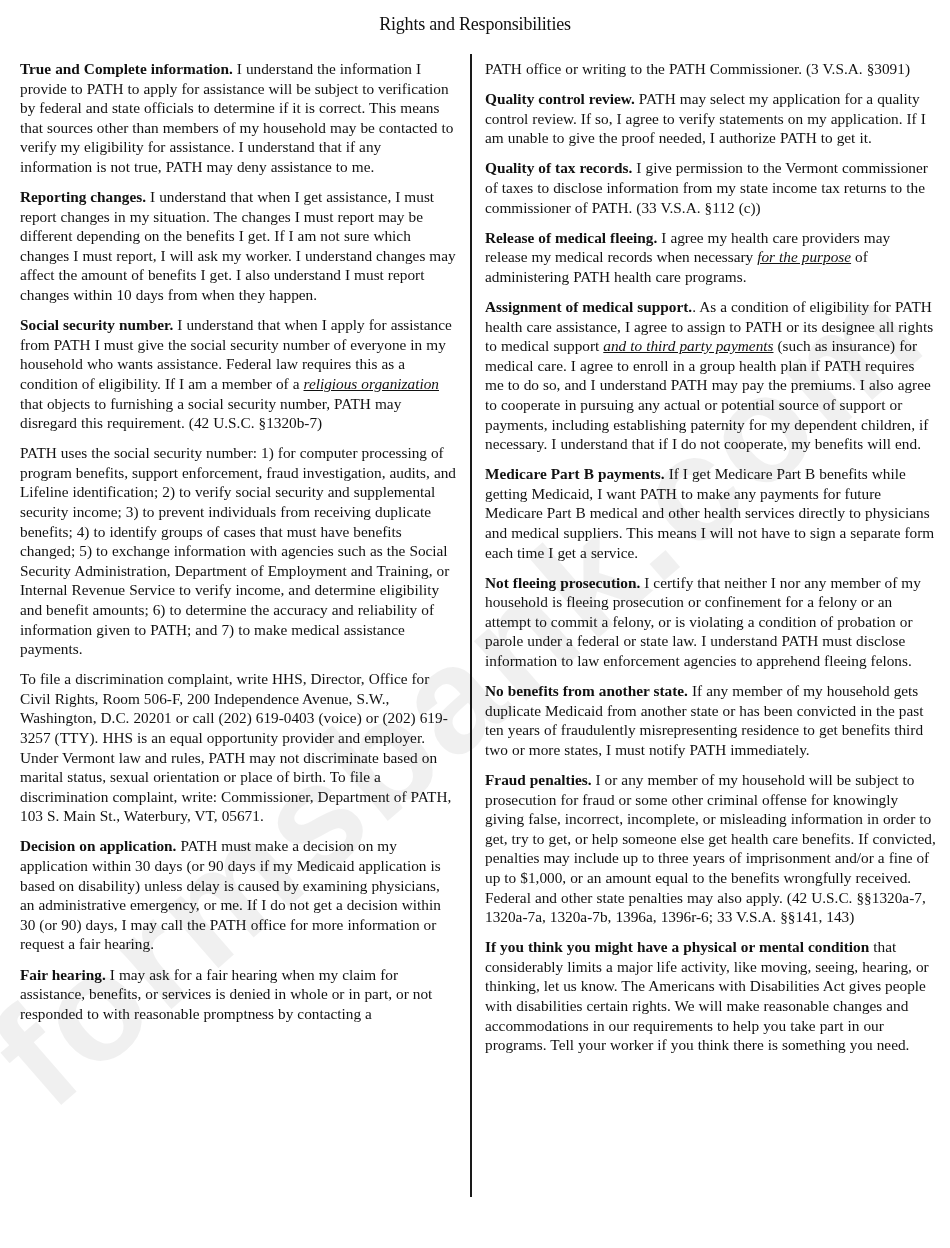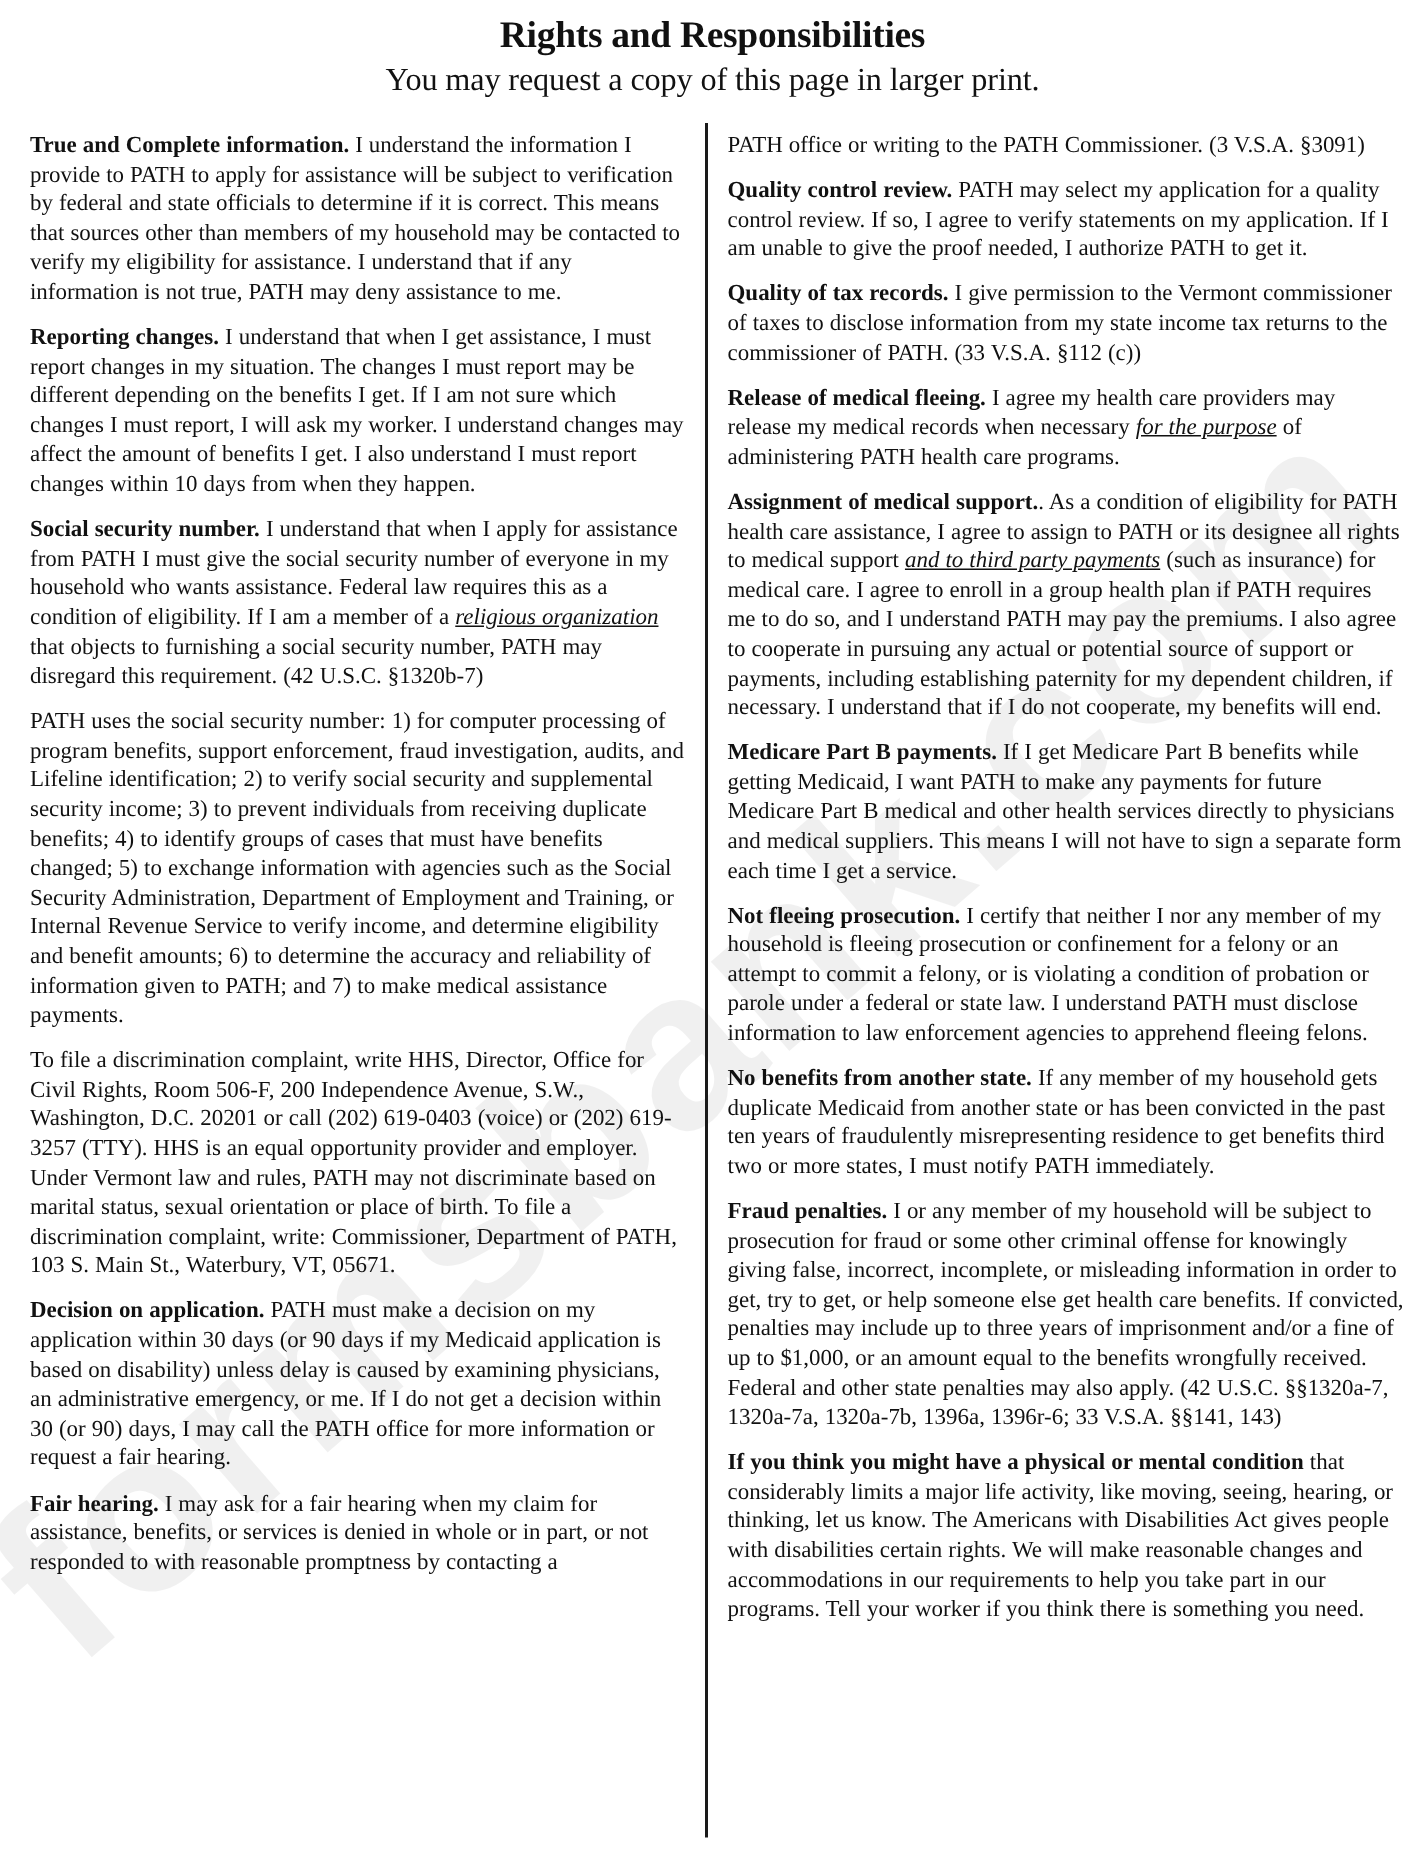--- a/index.html
+++ b/index.html
@@ -49,22 +49,22 @@
 
   
   #header {
     position: relative;
     z-index: 2;
     text-align: center;
     padding-top: 9px;
   }
   #doc-title {
     font-family: "Liberation Serif", "DejaVu Serif", serif;
-    font-weight: bold;
-    font-size: 25px;
+    font-weight: normal;
+    font-size: 18px;
     line-height: 30px;
     letter-spacing: -0.2px;
     margin: 0;
   }
   #doc-subtitle {
     font-size: 21.5px;
     line-height: 27px;
     margin: 1px 0 0 0;
     letter-spacing: -0.1px;
   }
@@ -120,21 +120,20 @@
 <body>
 
 <div id="page">
 
   <div id="watermark">
     <div class="wm-text">formsbank.com</div>
   </div>
 
   <div id="header">
     <h1 id="doc-title">Rights and Responsibilities</h1>
-    <p id="doc-subtitle">You may request a copy of this page in larger print.</p>
   </div>
 
   <div id="columns">
     <div class="column" id="col-left">
         <p class="para"><span class="lead">True and Complete information.</span><span>  I understand the information I provide to PATH to apply for assistance will be subject to verification by federal and state officials to determine if it is correct.  This means that sources other than members of my household may be contacted to verify my eligibility for assistance.  I understand that if any information is not true, PATH may deny assistance to me.</span></p>
         <p class="para"><span class="lead">Reporting changes.</span><span> I understand that when I get assistance, I must report changes in my situation.  The changes I must report may be different depending on the benefits I get.  If I am not sure which changes I must report, I will ask my worker.   I understand changes may affect the amount of benefits I get.  I also understand I must report changes within 10 days from when they happen.</span></p>
         <p class="para"><span class="lead">Social security number.</span><span>  I understand that when I apply for assistance from PATH I must give the social security number of everyone in my household who wants assistance.  Federal law requires this as a condition of eligibility.  If I am a member of a </span><span class="ital">religious organization</span><span> that objects to furnishing a social security number, PATH may disregard this requirement.  (42 U.S.C. §1320b-7)</span></p>
         <p class="para"><span>PATH uses the social security number:  1) for computer processing of program benefits, support enforcement, fraud investigation, audits, and Lifeline identification; 2) to verify social security and supplemental security income; 3) to prevent individuals from receiving duplicate benefits; 4) to identify groups of cases that must have benefits changed; 5) to exchange information with agencies such as the Social Security Administration, Department of Employment and Training, or Internal Revenue Service to verify income, and determine eligibility and benefit amounts; 6) to determine the accuracy and reliability of information given to PATH; and 7) to make medical assistance payments.</span></p>
         <p class="para"><span>To file a discrimination complaint, write HHS, Director, Office for Civil Rights, Room 506-F, 200 Independence Avenue, S.W., Washington, D.C. 20201 or call (202) 619-0403 (voice) or (202) 619- 3257 (TTY). HHS is an equal opportunity provider and employer.  Under Vermont law and rules, PATH may not discriminate based on marital status, sexual orientation or place of birth.  To file a discrimination complaint, write: Commissioner, Department of PATH, 103 S. Main St., Waterbury, VT, 05671.</span></p>
         <p class="para"><span class="lead">Decision on application.</span><span>  PATH must make a decision on my application within 30 days (or 90 days if my Medicaid application is based on disability) unless delay is caused by examining physicians, an administrative emergency, or me.  If I do not get a decision within 30 (or 90) days, I may call the PATH office for more information or request a fair hearing.</span></p>

